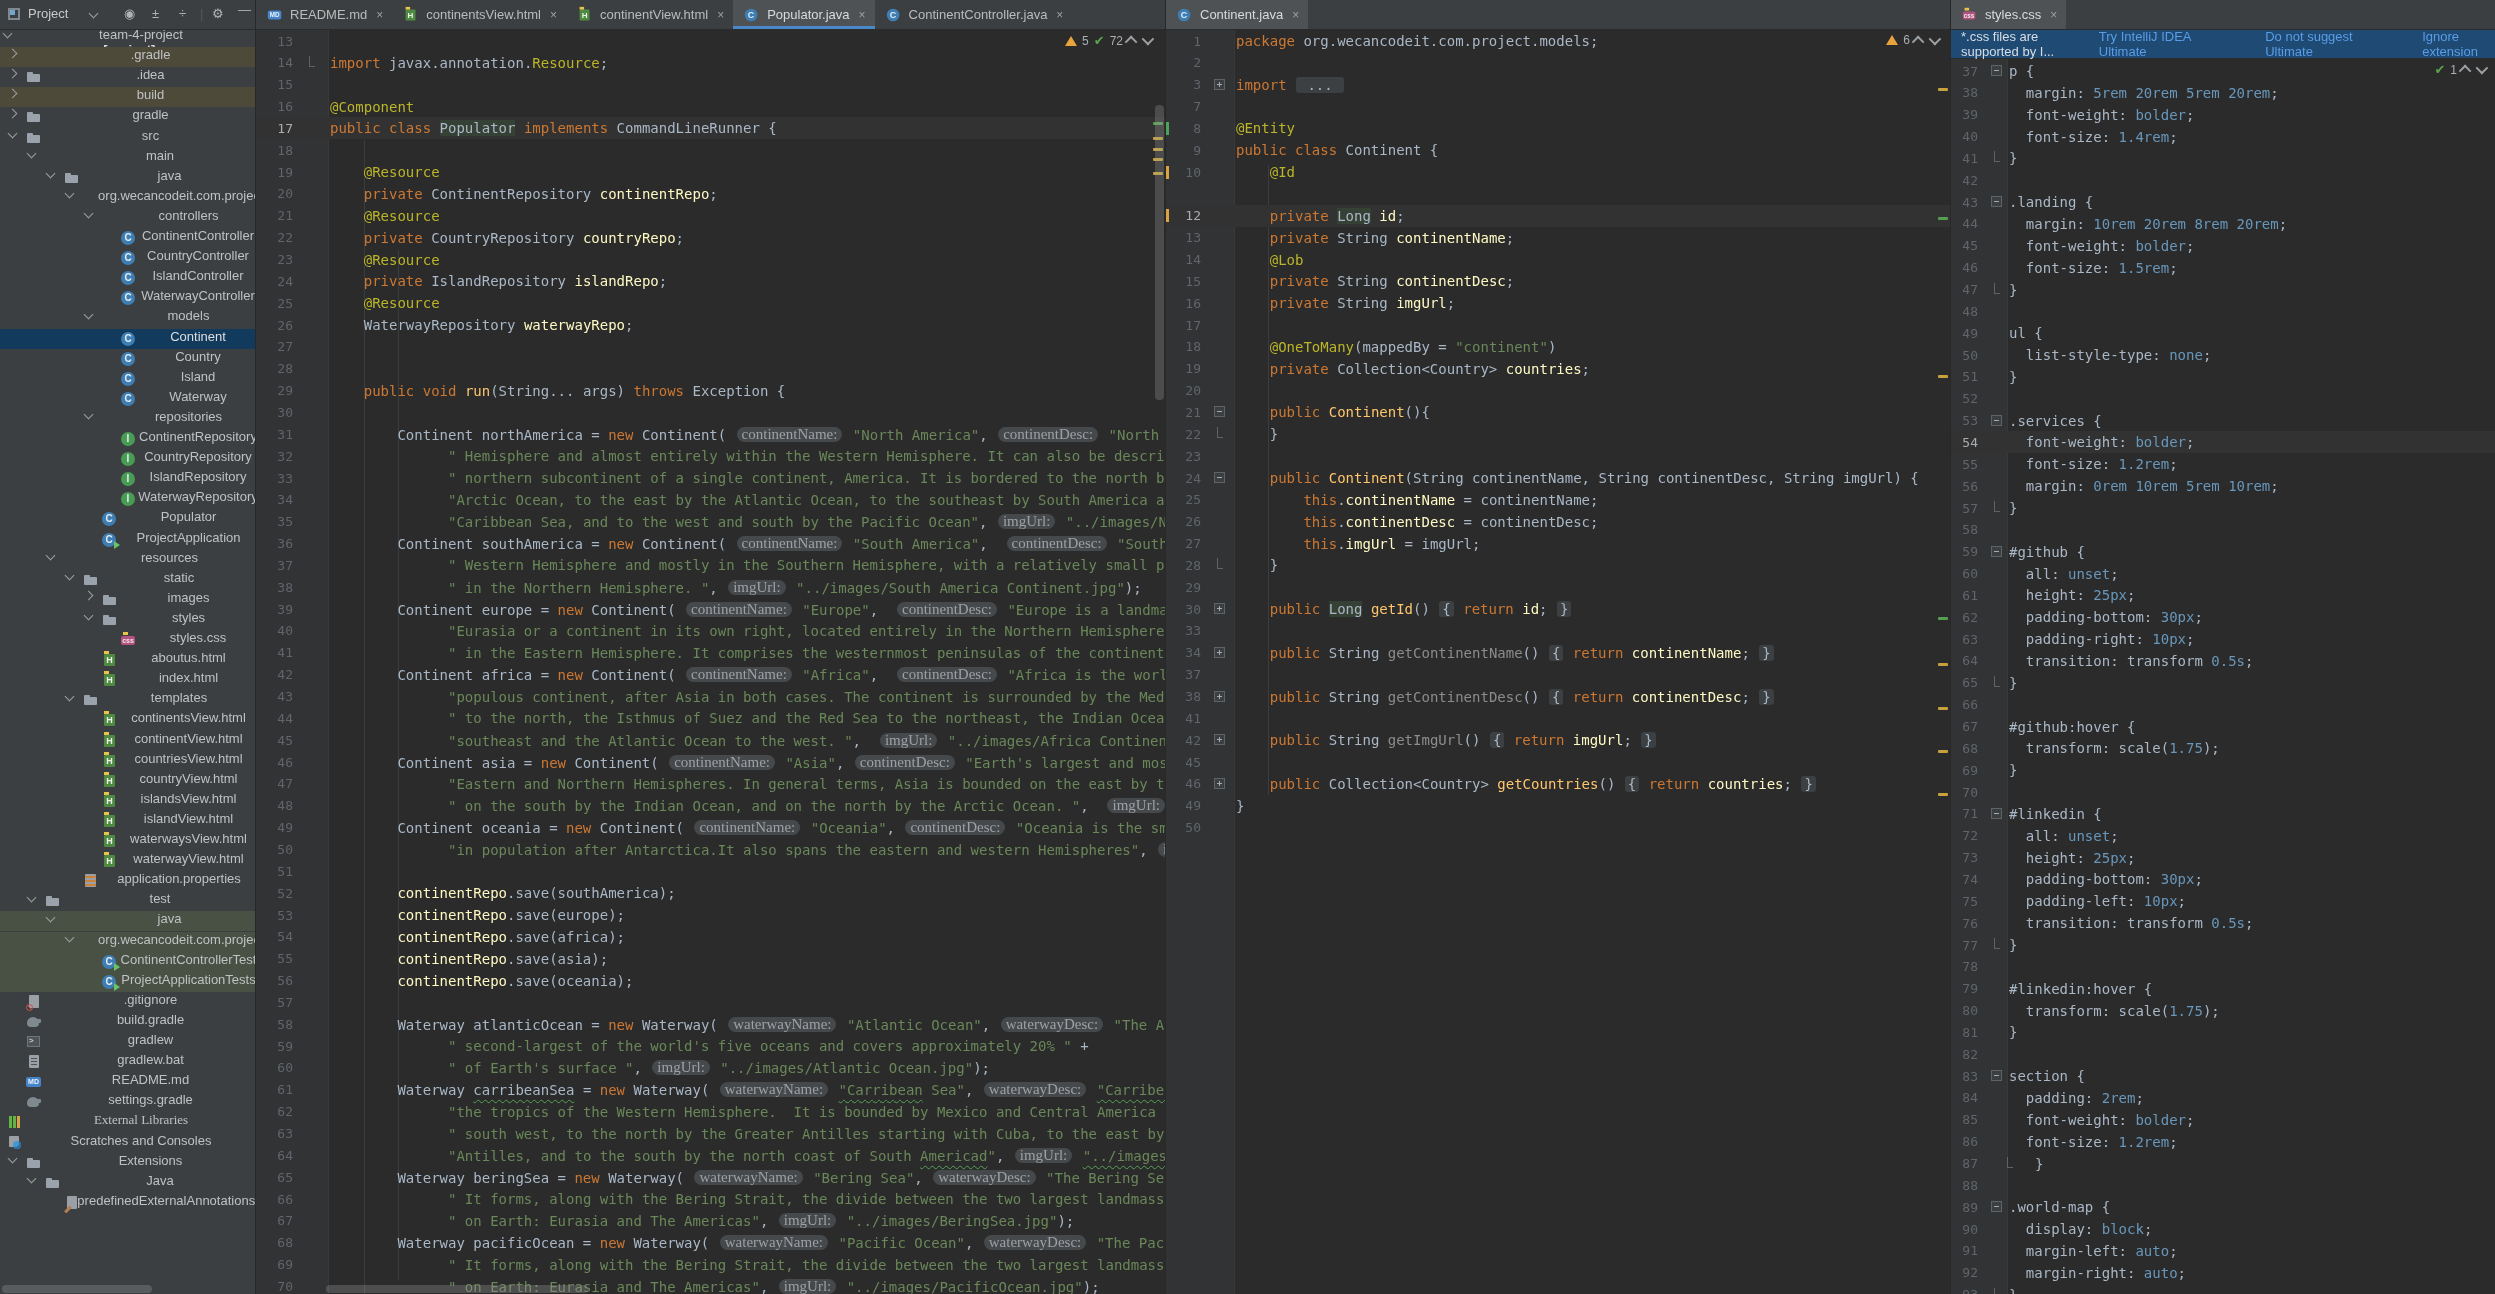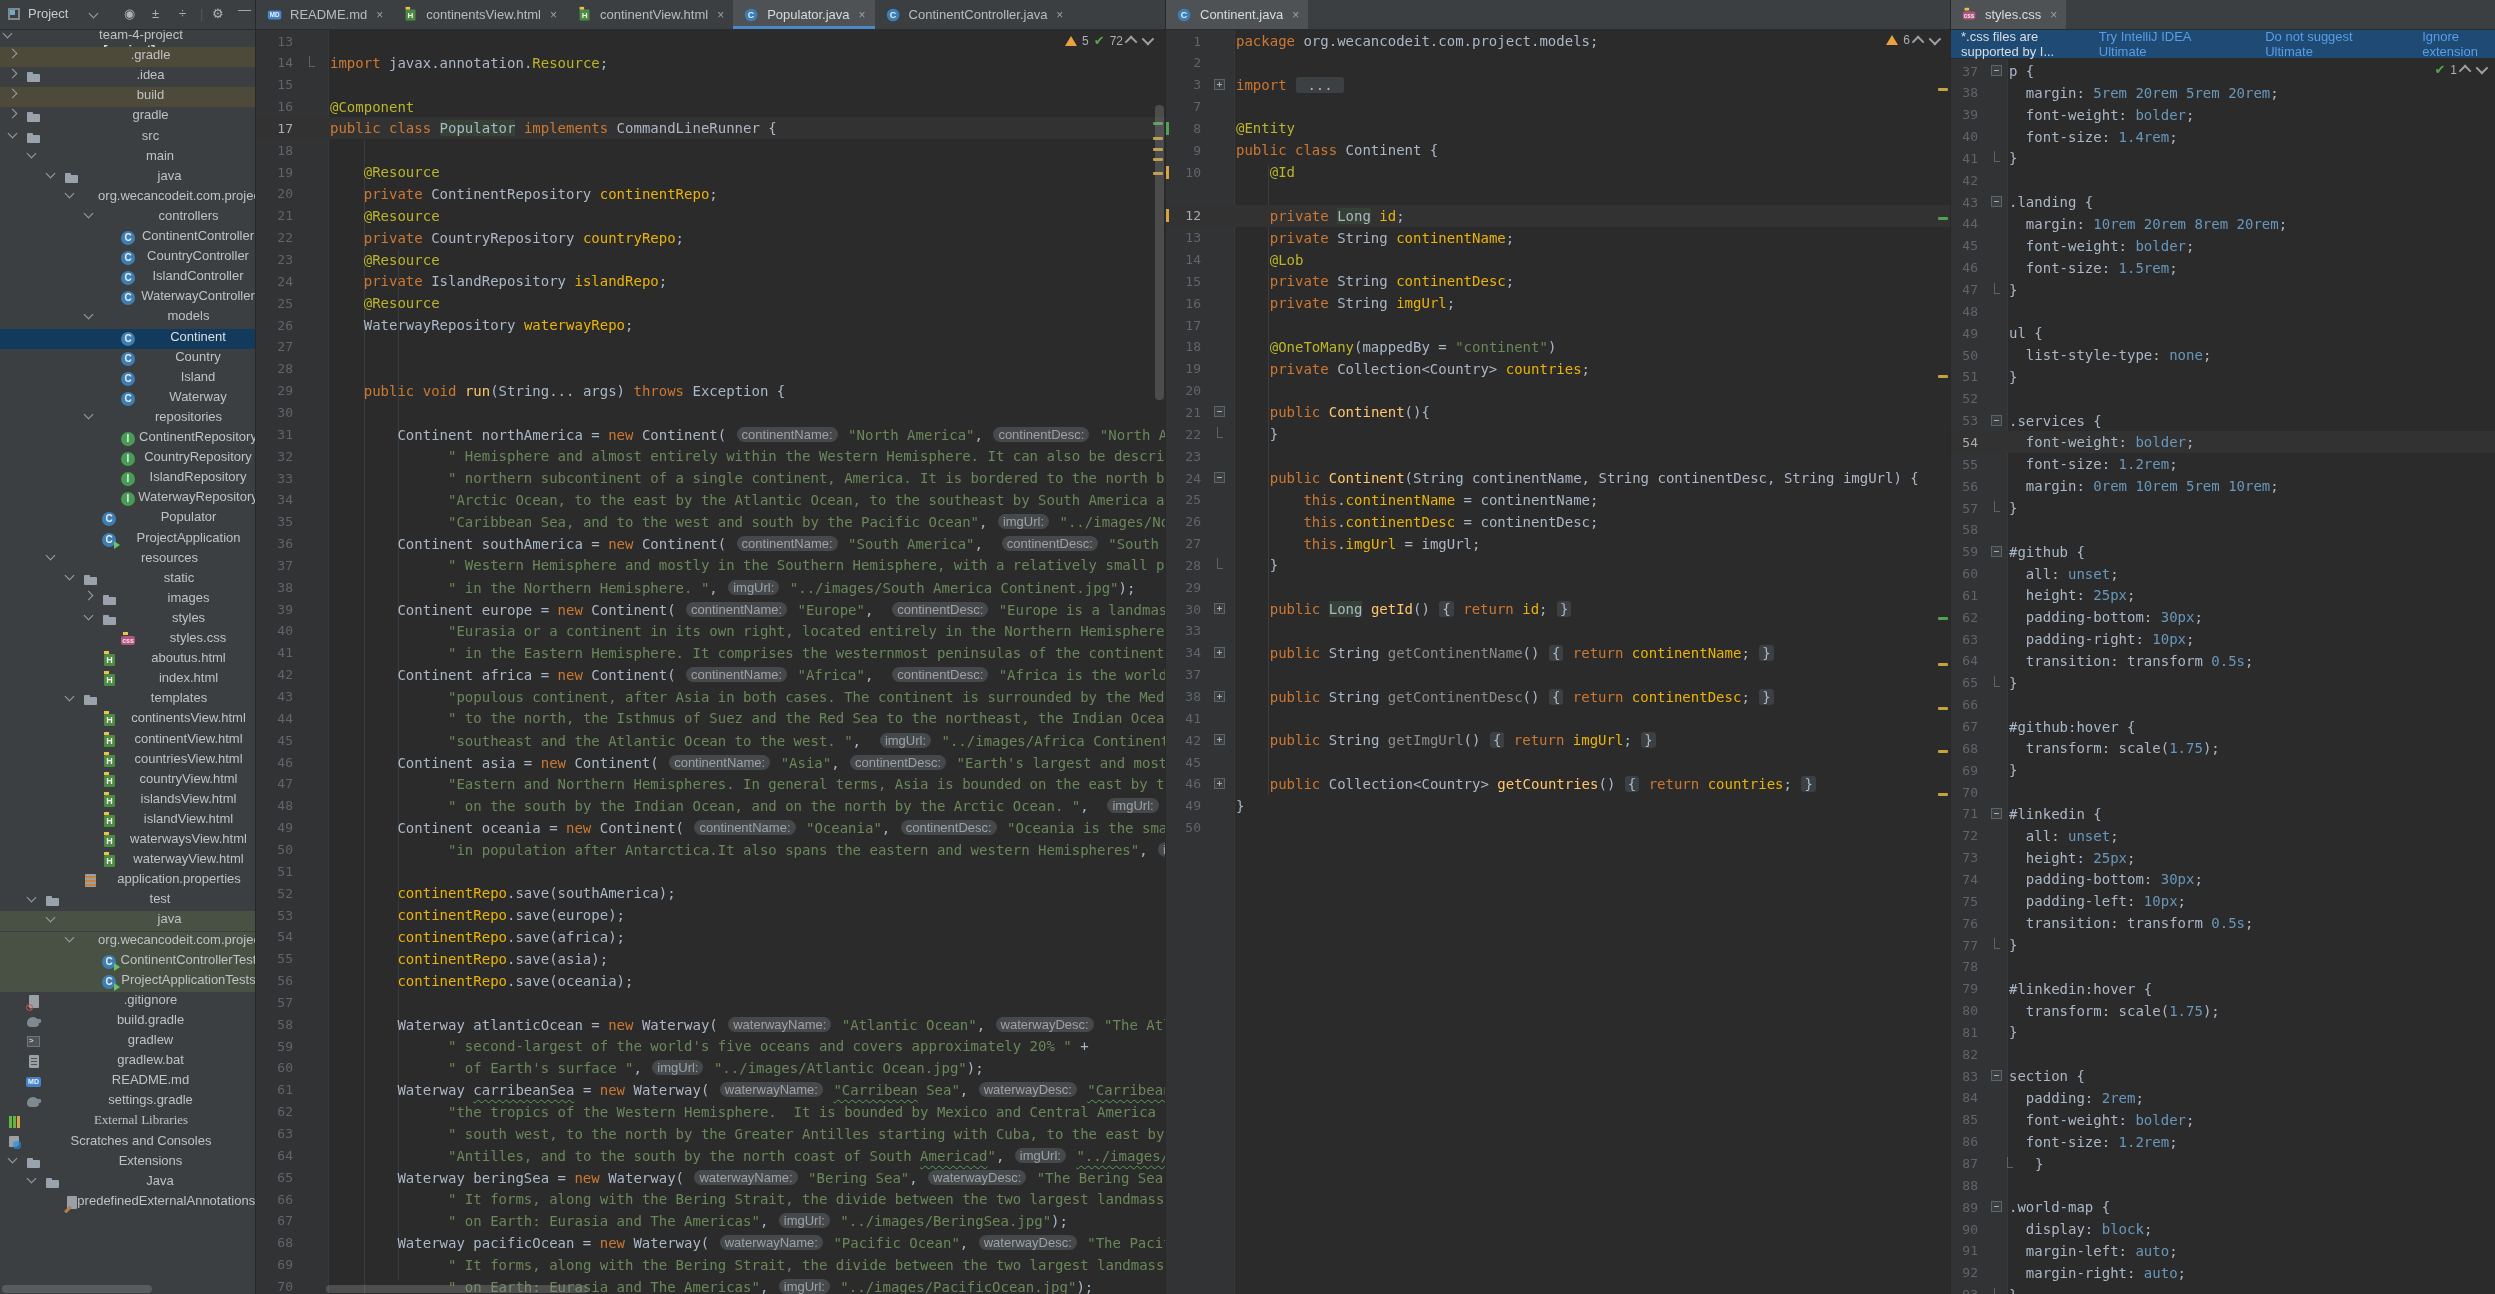--- a/index.html
+++ b/index.html
@@ -95,22 +95,22 @@
   .row.cur .ln{color:#A9ADB3;}
   .vcsbar{position:absolute;left:0;top:1px;bottom:1px;width:3px;}
   .vcs-y{background:#D9A343;} .vcs-g{background:#4FA25A;}
   .fmark{position:absolute;left:4px;top:5px;width:9px;height:9px;border:1px solid #5E6366;background:#3C3F41;box-sizing:content-box;}
   .fm-m .fmark::after{content:"";position:absolute;left:2px;top:4px;width:5px;height:1px;background:#A6ABB0;}
   .fm-p .fmark::after{content:"";position:absolute;left:0;top:0;width:9px;height:9px;
       background:linear-gradient(#A6ABB0 0 0) center/5px 1px no-repeat,linear-gradient(#A6ABB0 0 0) center/1px 5px no-repeat;}
   .fm-e .fmend{position:absolute;left:7px;top:4px;width:5px;height:10px;border-left:1px solid #5E6366;border-bottom:1px solid #5E6366;}
 
   .sg-d{color:#A9B7C6;} .sg-k{color:#CC7832;} .sg-a{color:#BBB529;} .sg-s{color:#6A8759;}
-  .sg-f{color:#eab308;} .sg-m{color:#FFC66D;} .sg-g{color:#8C8C8C;} .sg-n{color:#6897BB;}
-  .sg-c{font-family:Liberation Sans, sans-serif;font-size:13px;background:#46494B;color:#9DA1A5;
+  .sg-f{color:#fef9c3;} .sg-m{color:#FFC66D;} .sg-g{color:#8C8C8C;} .sg-n{color:#6897BB;}
+  .sg-c{font-family:Liberation Serif, serif;font-size:15px;background:#46494B;color:#9DA1A5;
         border-radius:8px;padding:1px 5px;margin:7px 2px;display:inline-block;line-height:13px;vertical-align:1px;}
   .sg-fb{background:#3C4042;border-radius:3px;padding:0 3px;margin:0 1px;color:#A9B7C6;}
   .sg-hi{background:#354134;color:#A9B7C6;}
   .sg-st,.sg-wt,.sg-hit{text-decoration-line:underline;text-decoration-style:wavy;
         text-decoration-color:#55A156;text-decoration-thickness:1px;text-underline-offset:4px;}
   .sg-st{color:#6A8759;} .sg-wt{color:#A9B7C6;} .sg-hit{color:#A9B7C6;background:#354134;}
 
   .guide{position:absolute;width:1px;background:#3A3D3F;z-index:1;}
   .stripe{position:absolute;right:2px;width:10px;height:3px;border-radius:1px;z-index:3;}
   .st-y{background:#C7A23C;} .st-g{background:#53A053;}

